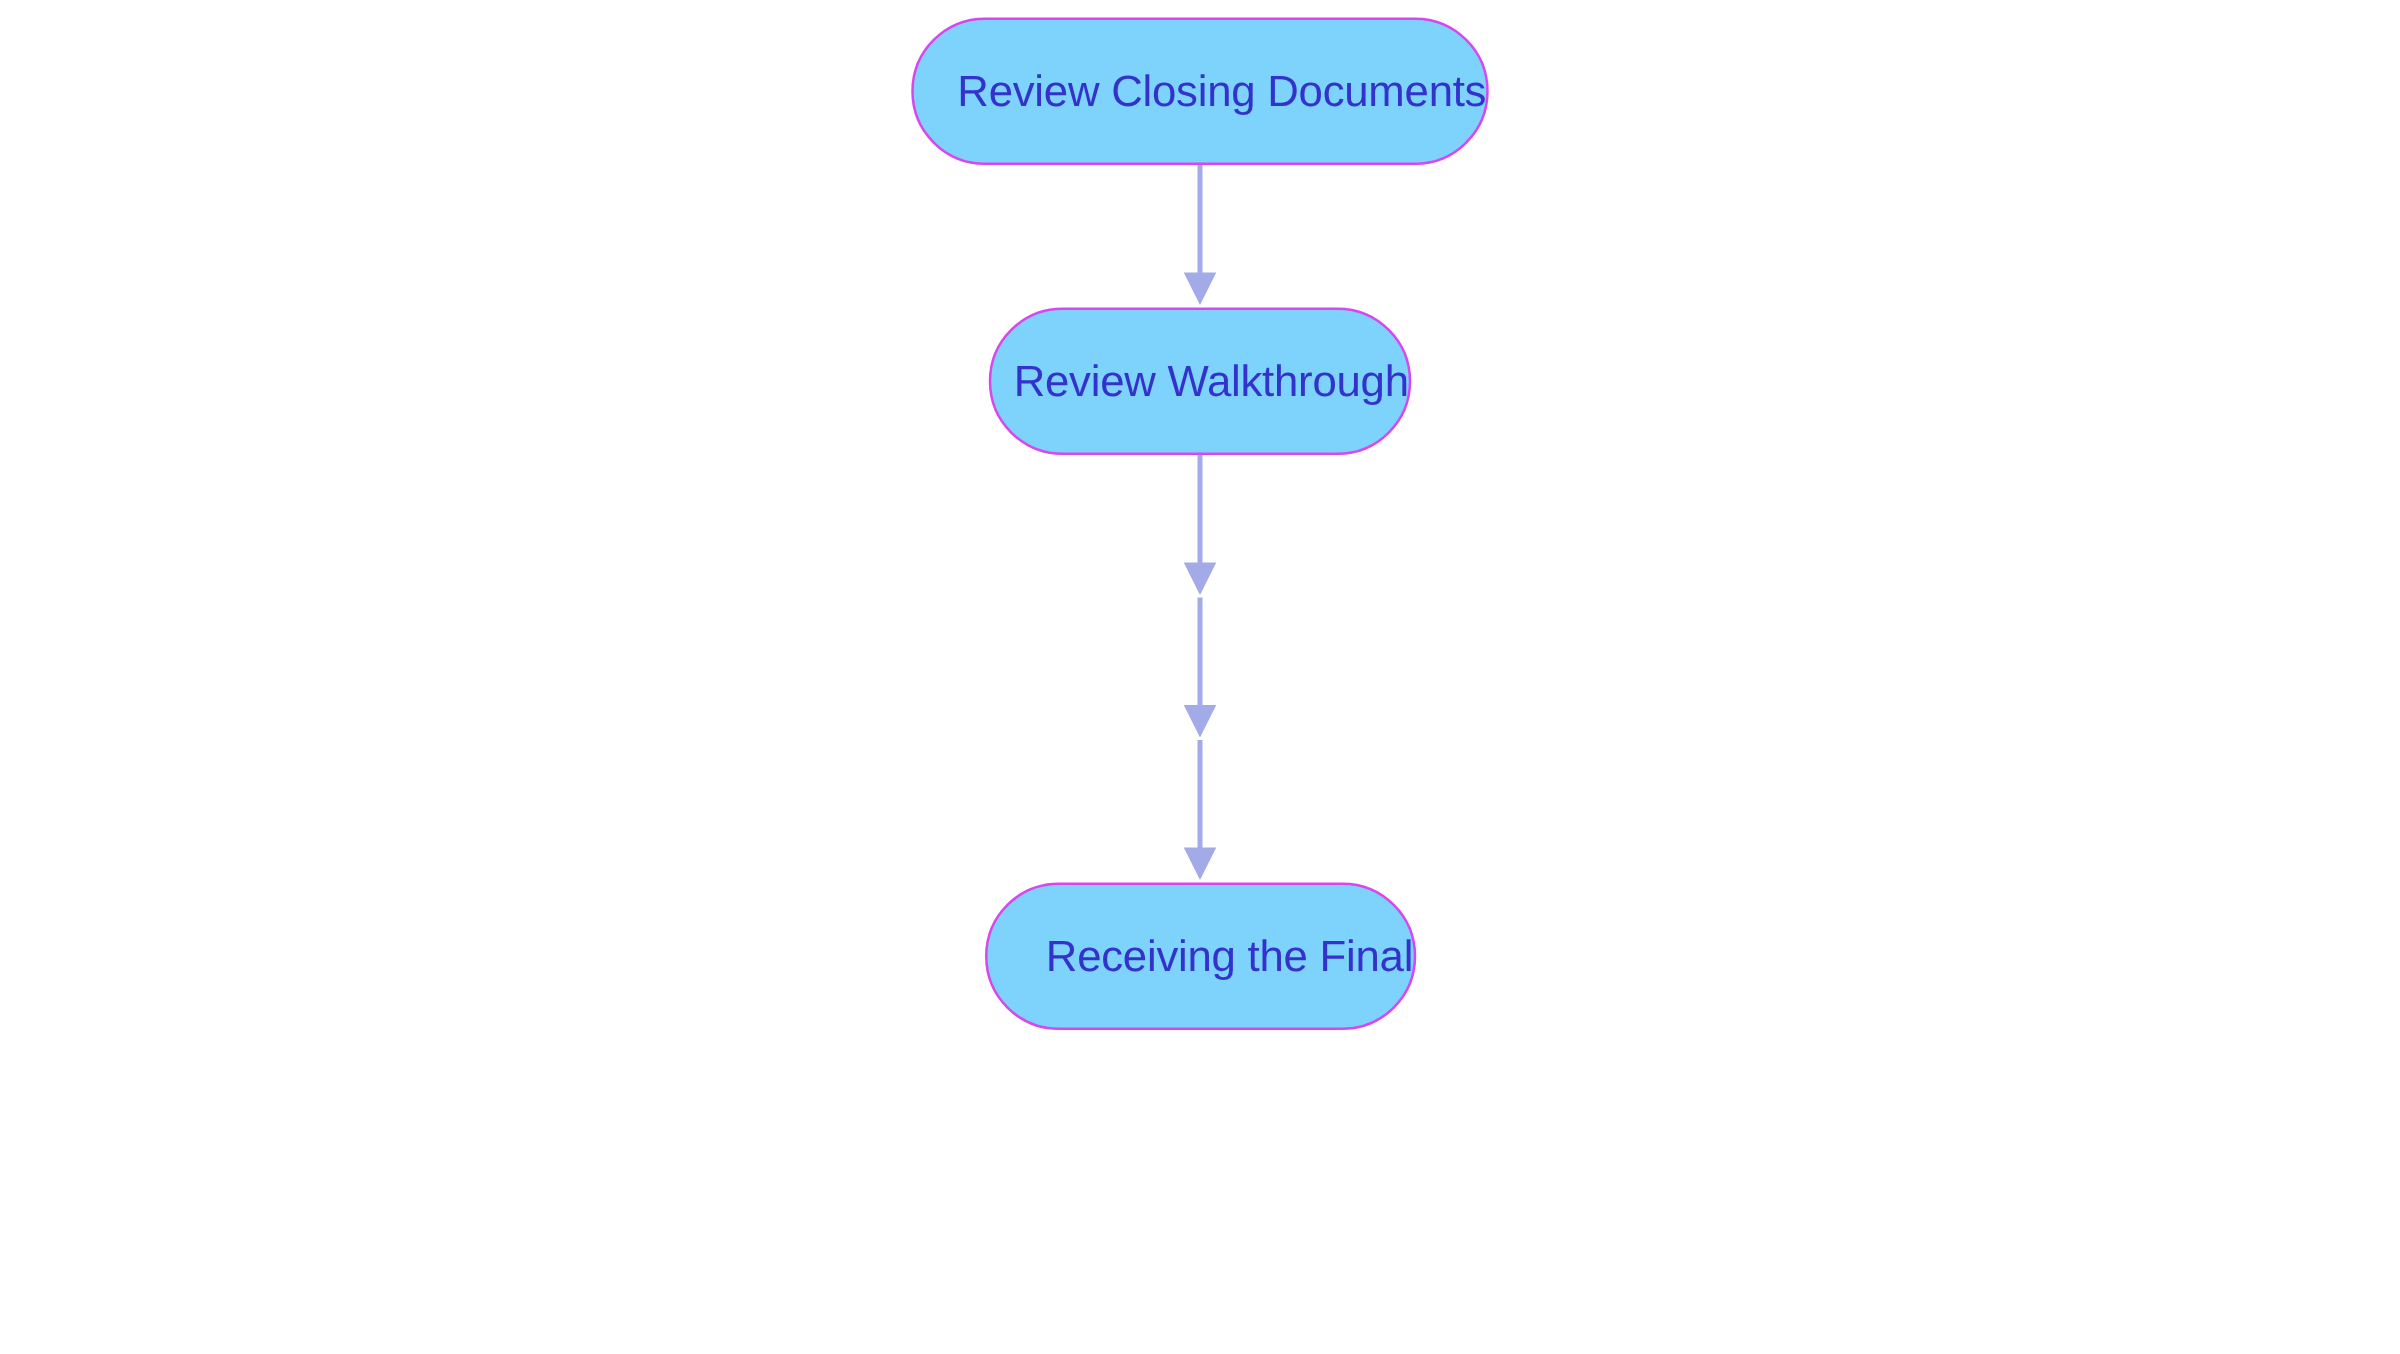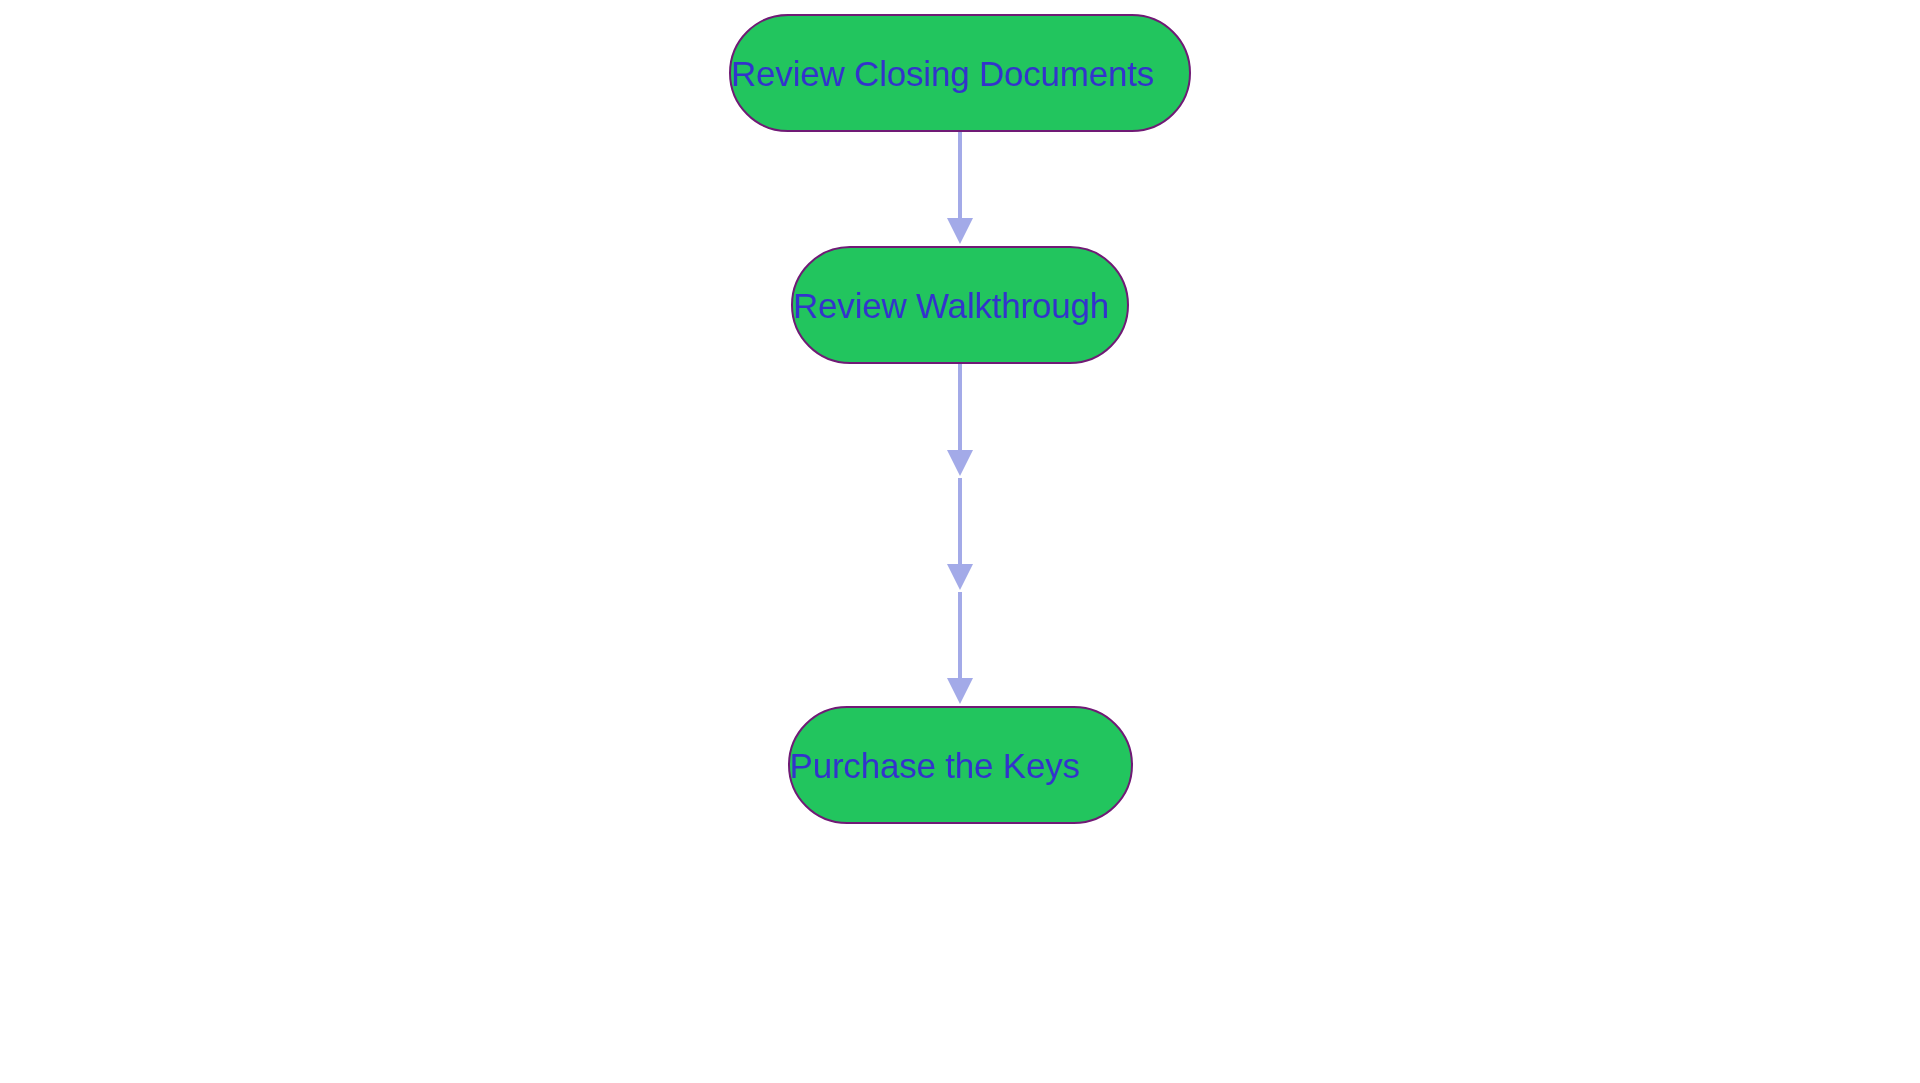--- a/index.html
+++ b/index.html
@@ -30,26 +30,26 @@
     height: 1083px;
     display: flex;
     flex-direction: column;
     align-items: center;
     justify-content: flex-start;
   }
 
   .node {
     box-sizing: border-box;
     height: 118px;
-    background: #22c55e;
-    border: 2px solid #701a75;
+    background: #7dd3fc;
+    border: 2px solid #d946ef;
     border-radius: 59px;
     display: flex;
     align-items: center;
-    justify-content: flex-start;
+    justify-content: flex-end;
     flex: 0 0 auto;
   }
 
   .node-label {
     color: #3333cc;
     font-family: "Liberation Sans", sans-serif;
     font-size: 35px;
     font-weight: 400;
     letter-spacing: -0.2px;
     white-space: nowrap;
@@ -126,17 +126,17 @@
       <div class="arrowhead"></div>
     </div>
 
 
     <div class="connector">
       <div class="stem"></div>
       <div class="arrowhead"></div>
     </div>
 
     <div class="node n4">
-      <span class="node-label">Purchase the Keys</span>
+      <span class="node-label">Receiving the Final</span>
     </div>
 
   </div>
 </div>
 
 </body></html>

